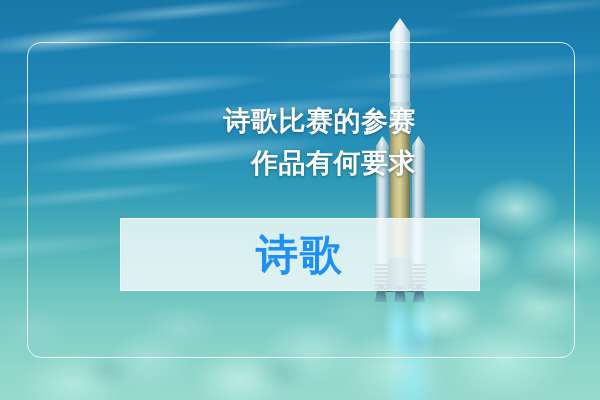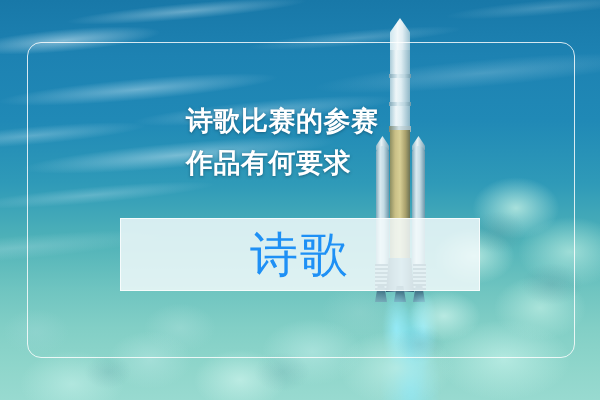--- a/index.html
+++ b/index.html
@@ -8,20 +8,21 @@
     padding: 0;
     background: #0d2b3d;
   }
   #stage {
     position: relative;
     width: 600px;
     height: 400px;
     overflow: hidden;
     font-family: "Liberation Sans", "DejaVu Sans", sans-serif;
     background: #1b7fae;
+    text-align: right;
   }
 
   
   .bg-layer { position: absolute; inset: 0; }
 
   .sky {
     background:
       linear-gradient(180deg,
         #1878a8 0%,
         #1d82b2 14%,
@@ -180,22 +181,22 @@
     width: 360px; height: 73px;
     background: rgba(243,250,252,.84);
     border: 1px solid rgba(255,255,255,.75);
     box-sizing: border-box;
     display: flex;
     align-items: center;
     justify-content: center;
   }
   .banner-text {
     color: #1E90F5;
-    font-size: 48px;
-    font-weight: normal;
+    font-size: 42px;
+    font-weight: bold;
     letter-spacing: 2px;
     line-height: 1;
   }
 </style>
 </head>
 <body>
 
 <div id="stage">
 
   <div class="bg-layer sky"></div>

